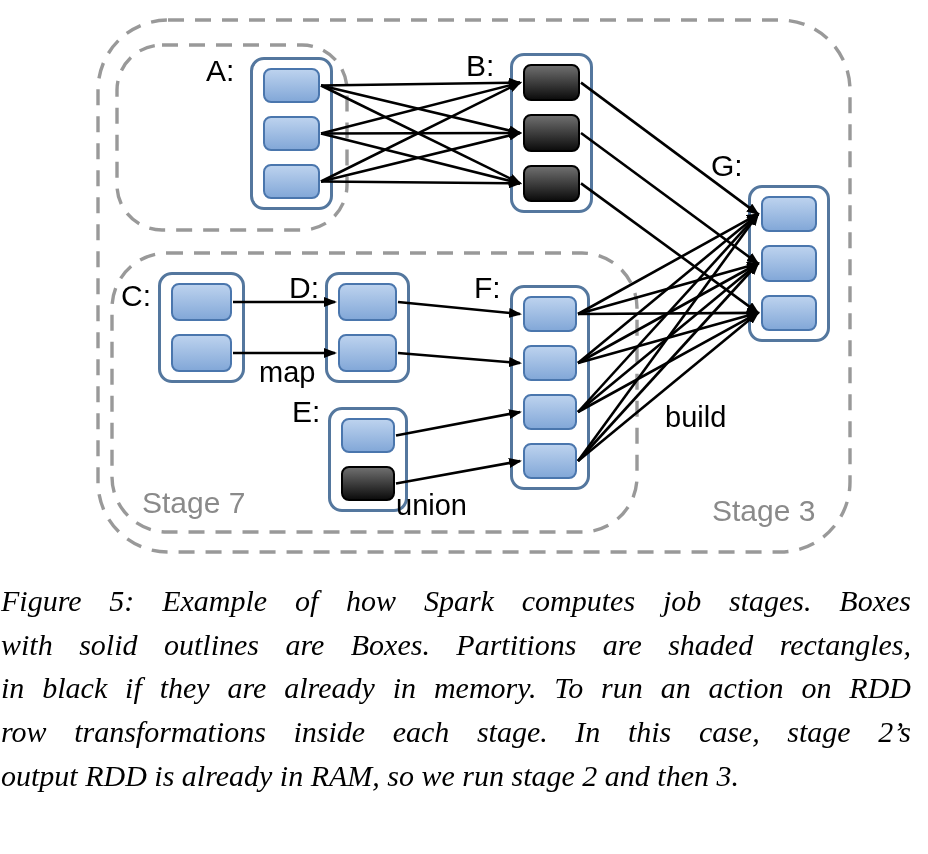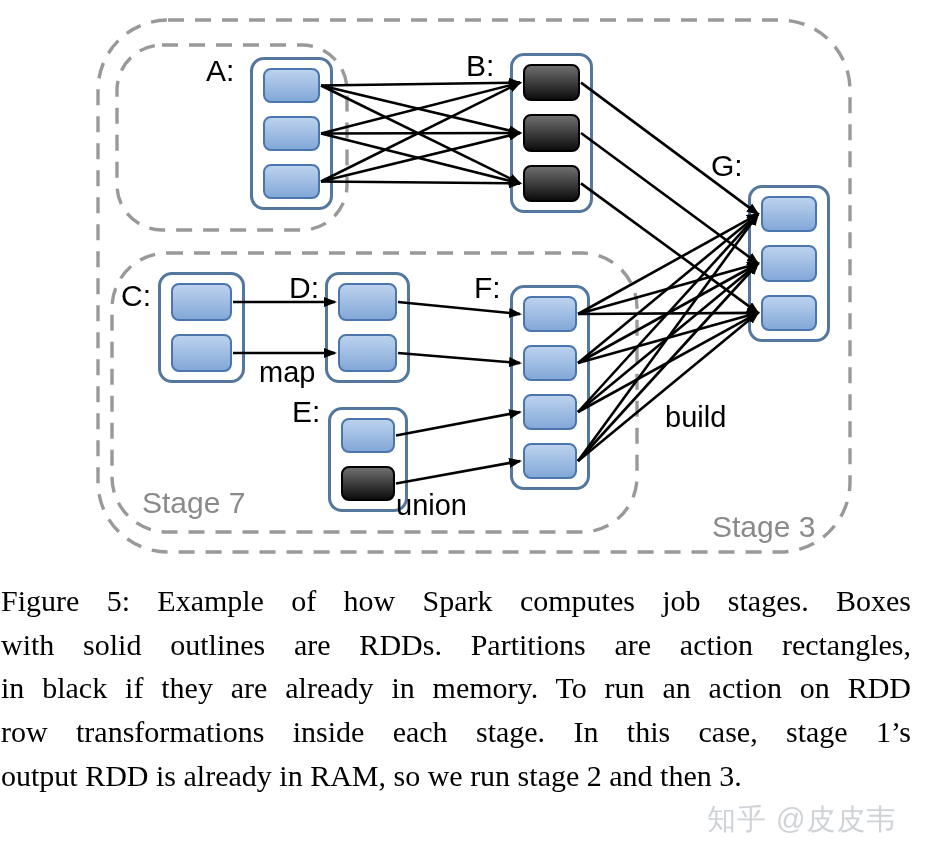--- a/index.html
+++ b/index.html
@@ -18,22 +18,22 @@
   .partition.cached{border-color:var(--cached-border,#000);
              background:linear-gradient(to bottom,var(--cached-fill-top,#6e6e6e),var(--cached-fill-bottom,#0d0d0d));}
   .lbl{position:absolute;z-index:3;font-size:30px;color:var(--label,#000);white-space:nowrap;}
   .pos-A{left:206px;top:54px;} .pos-B{left:466px;top:49px;} .pos-C{left:121px;top:279px;}
   .pos-D{left:289px;top:271px;} .pos-E{left:292px;top:395px;} .pos-F{left:474px;top:271px;}
   .pos-G{left:711px;top:149px;}
   .op{position:absolute;z-index:3;font-size:29px;color:var(--label,#000);white-space:nowrap;}
   .pos-groupBy{left:375px;top:196px;} .pos-map{left:259px;top:356px;}
   .pos-union{left:396px;top:489px;} .pos-join{left:665px;top:401px;}
   .stage-lbl{position:absolute;z-index:3;font-size:30px;color:var(--stage-label,#8a8a8a);white-space:nowrap;}
-  .pos-stage1{left:131px;top:183px;} .pos-stage2{left:142px;top:486px;} .pos-stage3{left:712px;top:510px;}
-  .caption{position:absolute;left:0;top:579px;width:912px;padding:0 1px;box-sizing:border-box;z-index:4;}
+  .pos-stage1{left:131px;top:183px;} .pos-stage2{left:142px;top:486px;} .pos-stage3{left:712px;top:494px;}
+  .caption{position:absolute;left:0;top:579px;width:912px;padding:0 1px;box-sizing:border-box;z-index:4;font-style:italic;}
   .cap-line{font-family:"Liberation Serif",serif;font-size:30px;line-height:43.7px;color:#000;
             text-align:justify;text-align-last:justify;white-space:normal;}
   .cap-line.last{text-align-last:left;}
   .watermark{position:absolute;left:707px;top:800px;z-index:20;font-size:29px;letter-spacing:1px;
              color:#a9afb5;opacity:.55;white-space:nowrap;font-family:"Liberation Sans",sans-serif;}
 </style>
 </head>
 <body>
 
 <div id="page">
@@ -120,20 +120,19 @@
     <div class="lbl pos-F">F:</div>
     <div class="lbl pos-G">G:</div>
 
     <div class="op pos-map">map</div>
     <div class="op pos-union">union</div>
     <div class="op pos-join">build</div>
   </div>
 
   <div class="caption">
     <div class="cap-line">Figure 5: Example of how Spark computes job stages. Boxes</div>
-    <div class="cap-line">with solid outlines are RDDs. Partitions are action rectangles,</div>
+    <div class="cap-line">with solid outlines are Boxes. Partitions are shaded rectangles,</div>
     <div class="cap-line">in black if they are already in memory. To run an action on RDD</div>
-    <div class="cap-line">row transformations inside each stage. In this case, stage 1’s</div>
+    <div class="cap-line">row transformations inside each stage. In this case, stage 2’s</div>
     <div class="cap-line last">output RDD is already in RAM, so we run stage 2 and then 3.</div>
   </div>
 
-  <div class="watermark">知乎 @皮皮韦</div>
 </div>
 
 </body></html>

